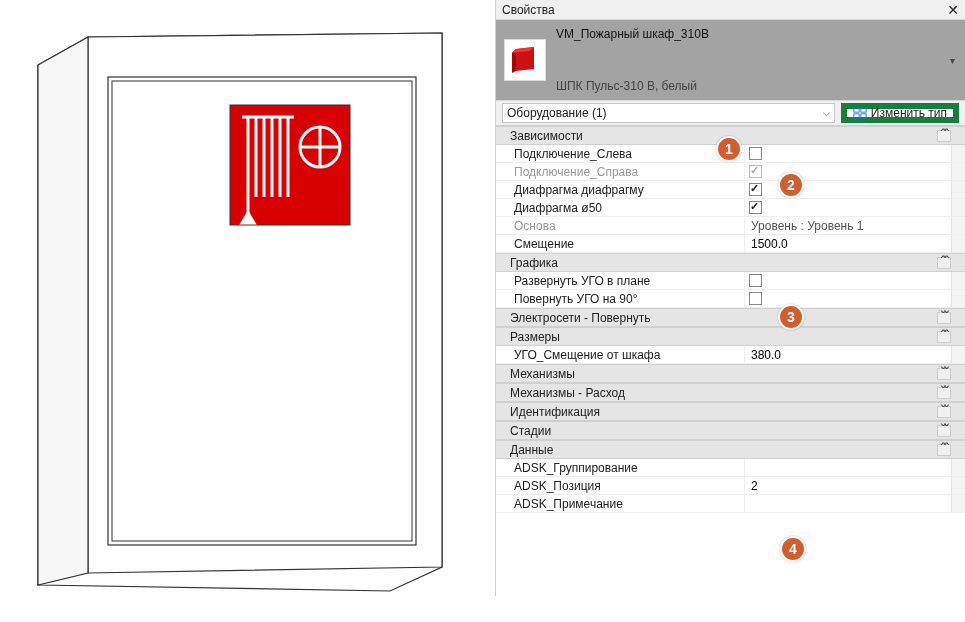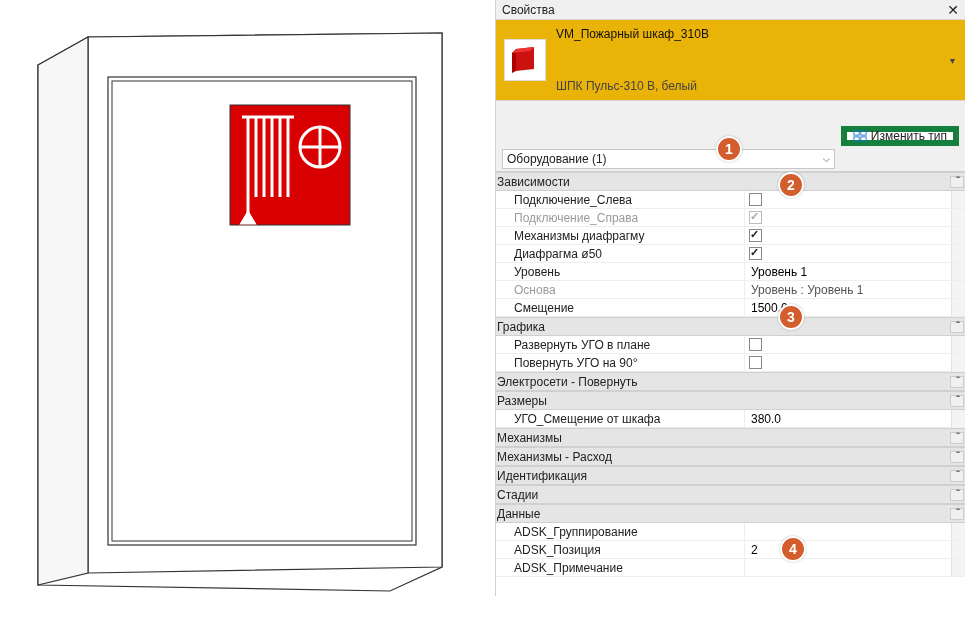--- a/index.html
+++ b/index.html
@@ -45,21 +45,21 @@
   }
   .close-x {
     font-size: 14px;
     line-height: 14px;
     cursor: default;
   }
   .type-row {
     display: flex;
     align-items: center;
     padding: 6px 8px;
-    background: #eab308;
+    background: #a3a3a3;
     border-bottom: 1px solid #d8d8d8;
   }
   .type-thumb {
     width: 42px; height: 42px;
     display: flex; align-items: center; justify-content: center;
     margin-right: 10px;
     background: #fff;
     border: 1px solid #ddd;
   }
   .type-text { flex: 1; line-height: 1.35; }
@@ -76,21 +76,20 @@
   }
   .selector-combo {
     flex: 1;
     background: #fff;
     border: 1px solid #c7c7c7;
     height: 20px;
     display: flex;
     align-items: center;
     justify-content: space-between;
     padding: 0 4px;
-    margin-top: 46px;
   }
   .combo-arrow { font-size: 9px; color: #555; }
   .edit-type {
     display: flex; align-items: center; gap: 4px;
     background: #fff;
     border: 6px solid #15803d;
     height: 20px;
     padding: 0 6px;
   }
   .edit-type svg { width: 14px; height: 14px; }
@@ -100,24 +99,24 @@
     background: #fff;
   }
   .group-header {
     background: #e5e5e5;
     border-top: 1px solid #d0d0d0;
     border-bottom: 1px solid #d0d0d0;
     height: 19px;
     display: flex;
     align-items: center;
     justify-content: space-between;
-    padding: 0 1px;
+    padding: 0 14px;
   }
   .group-header .chev {
-    font-size: 10px;
+    font-size: 16px;
     color: #555;
     letter-spacing: -2px;
     background: #f0f0f0;
     border: 1px solid #ccc;
     width: 14px; height: 12px;
     line-height: 10px;
     text-align: center;
   }
   .prop-row {
     display: flex;
@@ -273,37 +272,30 @@
         <div class="side-btn"></div>
       </div>
       <div class="prop-row disabled">
         <div class="prop-label indent">Подключение_Справа</div>
         <div class="prop-value">
           <span class="chk checked disabled"></span>
         </div>
         <div class="side-btn"></div>
       </div>
       <div class="prop-row">
-        <div class="prop-label indent">Механизмы диафрагму</div>
+        <div class="prop-label indent">Диафрагма диафрагму</div>
         <div class="prop-value">
           <span class="chk checked"></span>
         </div>
         <div class="side-btn"></div>
       </div>
       <div class="prop-row">
         <div class="prop-label indent">Диафрагма ø50</div>
         <div class="prop-value">
           <span class="chk checked"></span>
-        </div>
-        <div class="side-btn"></div>
-      </div>
-      <div class="prop-row">
-        <div class="prop-label indent">Уровень</div>
-        <div class="prop-value">
-          <input type="text" value="Уровень 1" style="">
         </div>
         <div class="side-btn"></div>
       </div>
       <div class="prop-row disabled">
         <div class="prop-label indent">Основа</div>
         <div class="prop-value">
           <input type="text" disabled="" value="Уровень : Уровень 1" style="">
         </div>
         <div class="side-btn"></div>
       </div>

